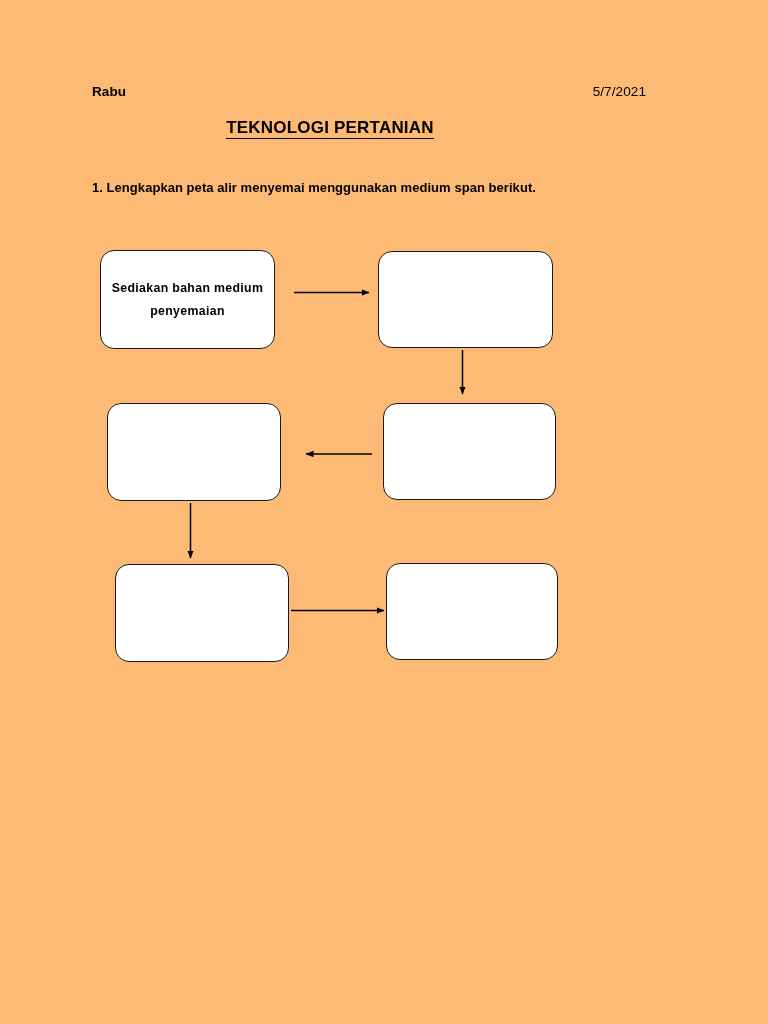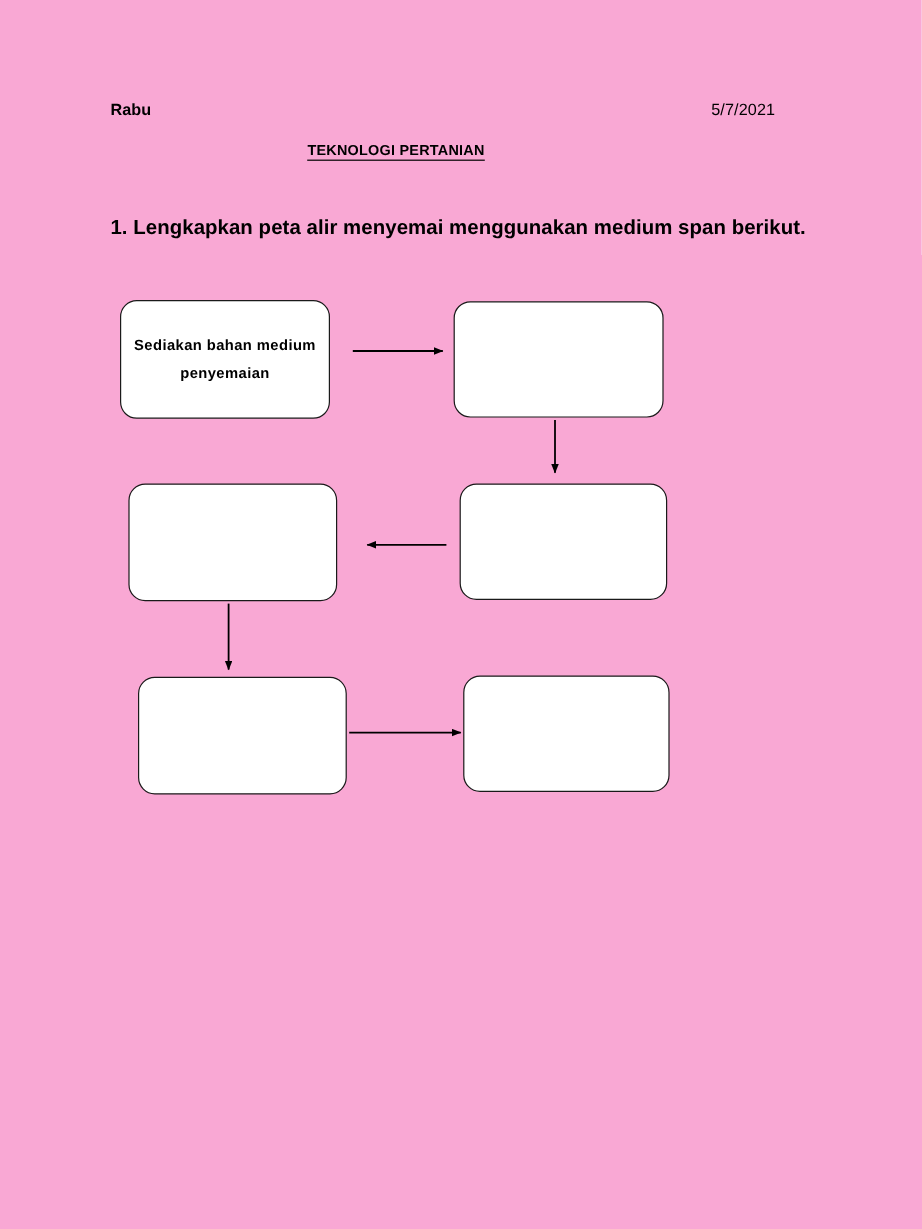--- a/index.html
+++ b/index.html
@@ -12,21 +12,21 @@
     height: 1024px;
     position: relative;
     font-family: "Liberation Sans", sans-serif;
     color: #000000;
     overflow: hidden;
   }
 
   .page {
     position: absolute;
     inset: 0;
-    background: #f9a8d4;
+    background: #fdba74;
   }
 
   
   .doc-header {
     position: absolute;
     left: 92px;
     top: 84px;
     width: 554px;
     display: flex;
     justify-content: space-between;
@@ -41,34 +41,34 @@
     font-weight: normal;
     letter-spacing: 0.1px;
   }
 
   .doc-title {
     position: absolute;
     left: 0;
     top: 118px;
     width: 660px;
     text-align: center;
-    font-size: 12px;
+    font-size: 17px;
     font-weight: bold;
     letter-spacing: 0.2px;
   }
   .doc-title span {
     border-bottom: 1.5px solid #000;
     padding-bottom: 1px;
   }
 
   .doc-question {
     position: absolute;
     left: 92px;
     top: 180px;
-    font-size: 17px;
+    font-size: 13px;
     font-weight: bold;
     letter-spacing: 0.05px;
     white-space: nowrap;
   }
 
   
   .flowchart {
     position: absolute;
     left: 0;
     top: 0;

